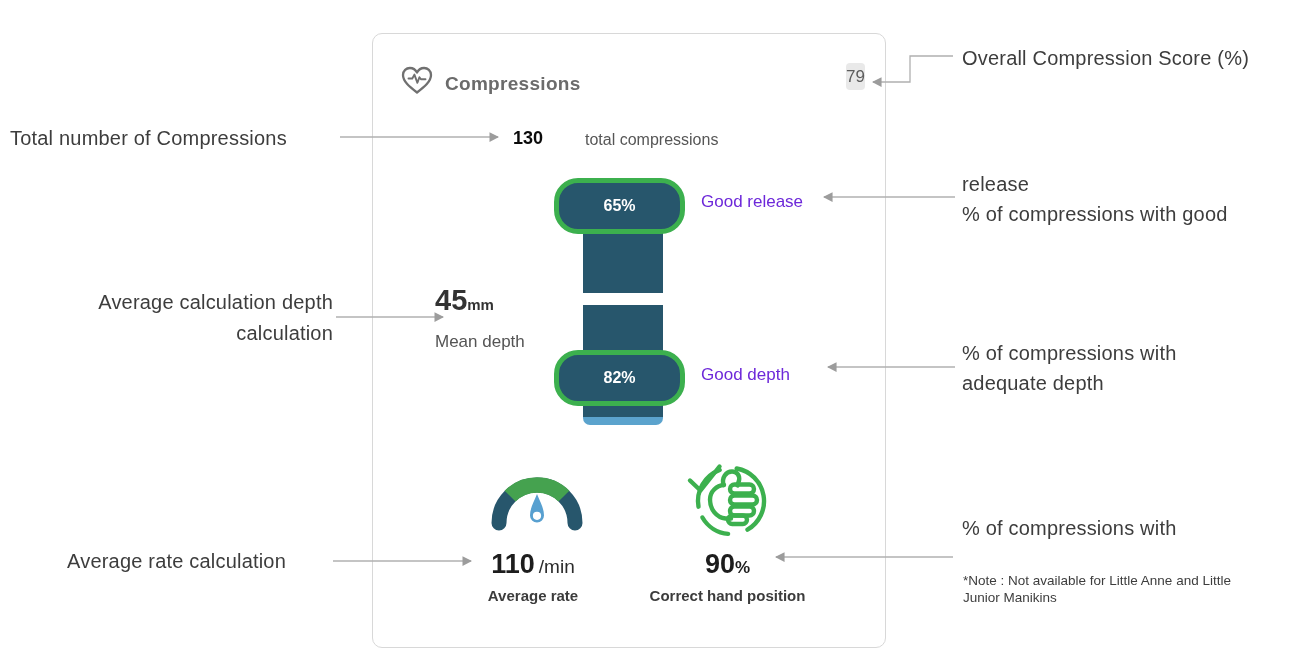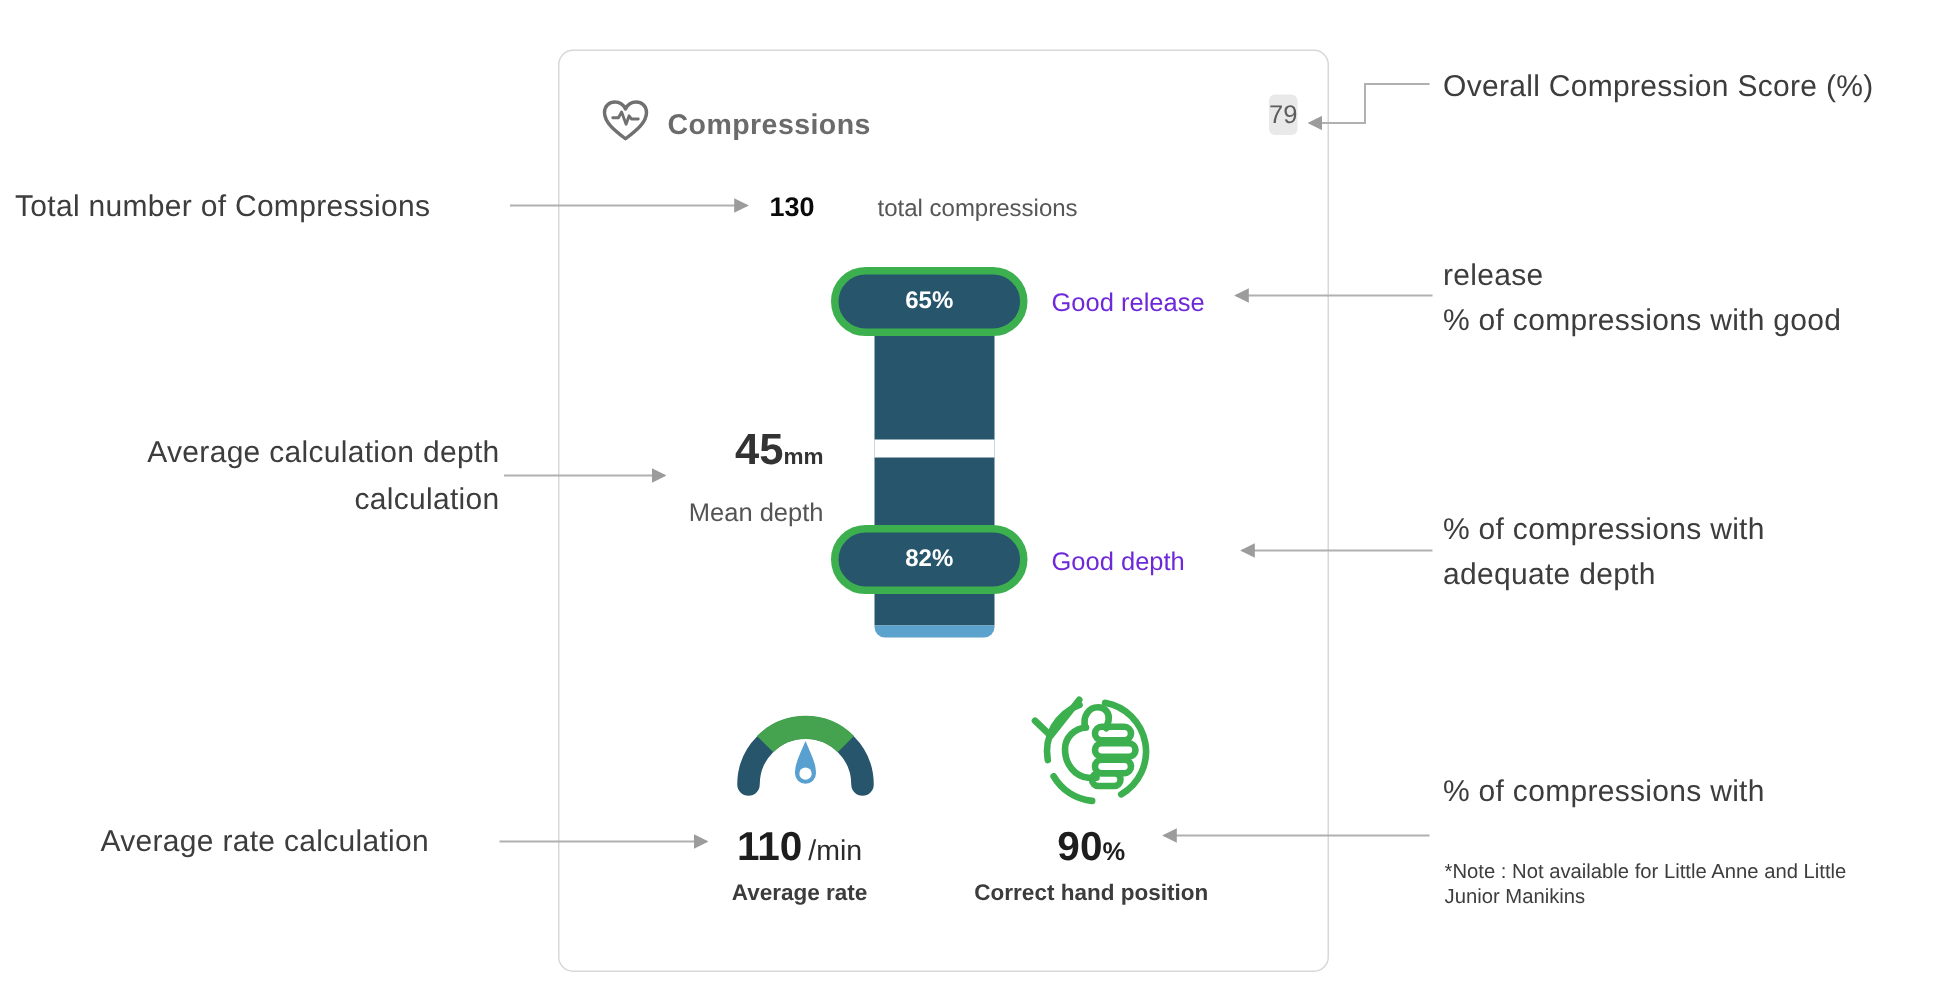--- a/index.html
+++ b/index.html
@@ -20,31 +20,31 @@
     right: 20px; top: 29px; background: #e9e9e9; color: #5d5d5d;
     font-size: 17px; padding: 5px 0; border-radius: 4px; line-height: 1;
   }
   .total-value { left: 140px; top: 94px; font-size: 18px; font-weight: 700; color: #0a0a0a; }
   .total-label { left: 212px; top: 97px; font-size: 16px; color: #565656; }
   
   .vbar { left: 210px; top: 167px; width: 80px; height: 216px; background: #27566c; }
   .vbar-stripe { left: 210px; top: 259px; width: 80px; height: 12px; background: #fff; }
   .vbar-tail { left: 210px; top: 383px; width: 80px; height: 8px; background: #5ba3cd; border-radius: 0 0 7px 7px; }
   .pill {
-    left: 181px; width: 131px; height: 46px; background: #27566c;
+    left: 181px; width: 131px; height: 56px; background: #27566c;
     border: 5px solid #3cb04e; border-radius: 24px;
     display: flex; align-items: center; justify-content: center;
     color: #fff; font-size: 16px; font-weight: 700;
   }
   .pill-top { top: 144px; }
   .pill-bottom { top: 316px; }
   .bar-side-label { left: 328px; font-size: 17px; color: #6d28d9; white-space: nowrap; }
   .lbl-release { top: 158px; }
   .lbl-depth { top: 331px; }
-  .mean-block { left: 52px; top: 250px; width: 124px; text-align: right; }
+  .mean-block { left: 62px; top: 250px; width: 124px; text-align: left; }
   .mean-block .big { position: static; font-size: 29px; font-weight: 600; color: #333; }
   .mean-block .unit { position: static; font-size: 15px; font-weight: 600; color: #333; }
   .mean-block .cap { position: static; display: block; font-size: 17px; color: #545454; margin-top: 15px; }
   
   .gauge-icon { left: 116px; top: 431px; }
   .thumbs-icon { left: 304px; top: 423px; }
   .metric { top: 515px; text-align: center; }
   .metric-rate { left: 90px; width: 140px; }
   .metric-hand { left: 272px; width: 165px; }
   .metric .val { position: static; font-size: 27px; font-weight: 700; color: #1d1d1d; }

